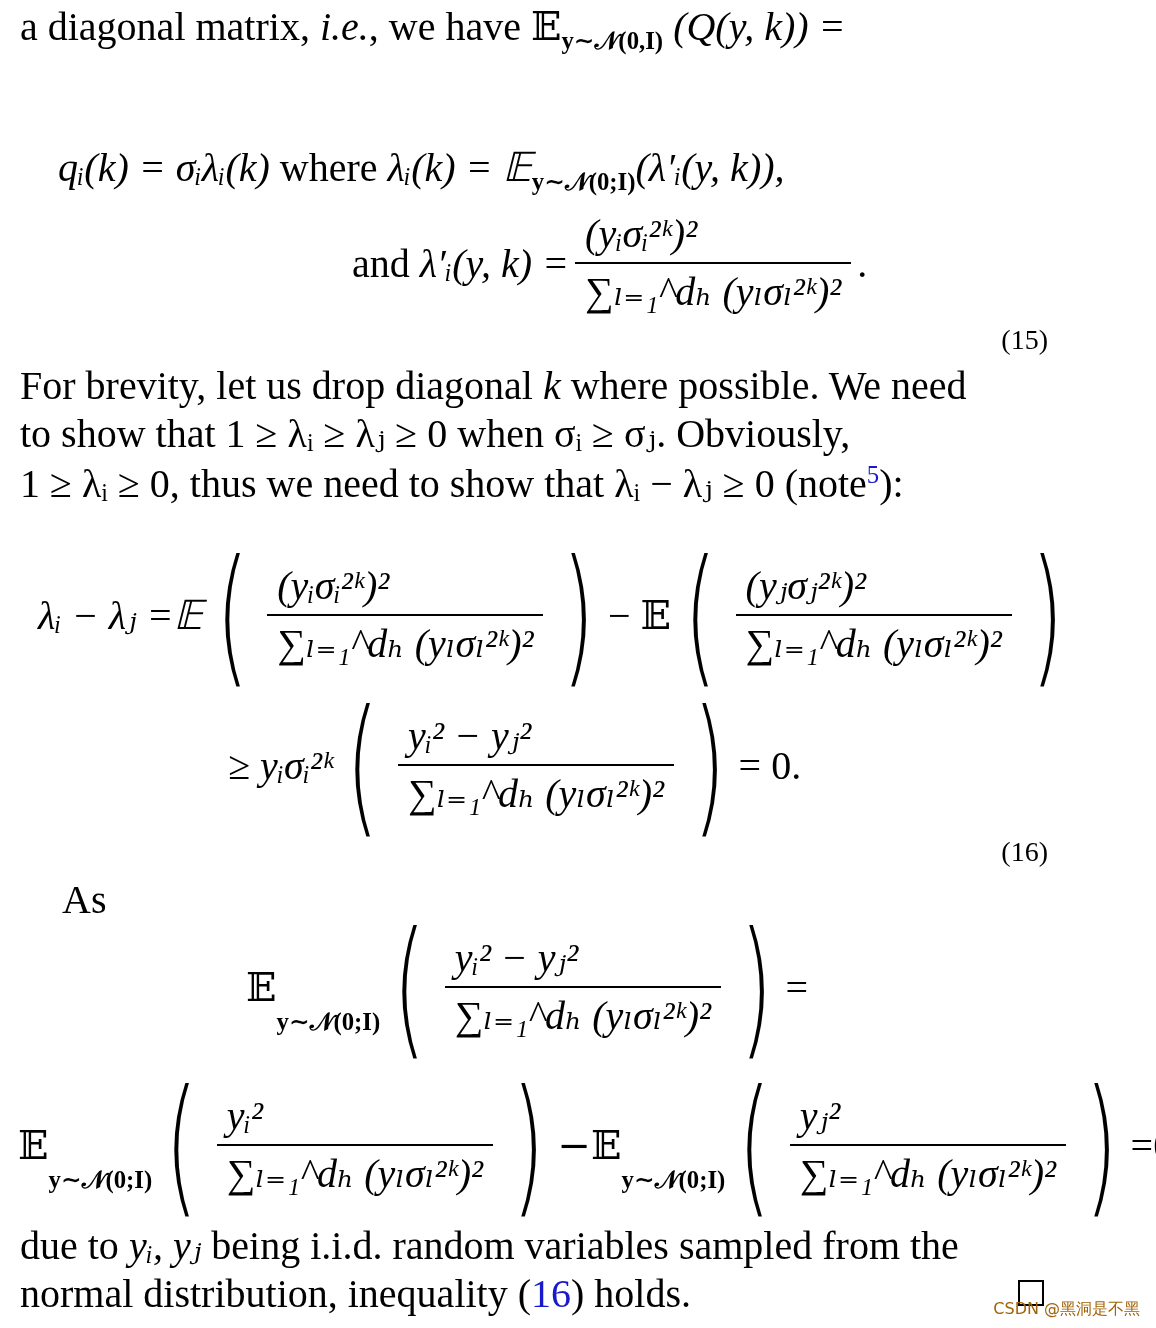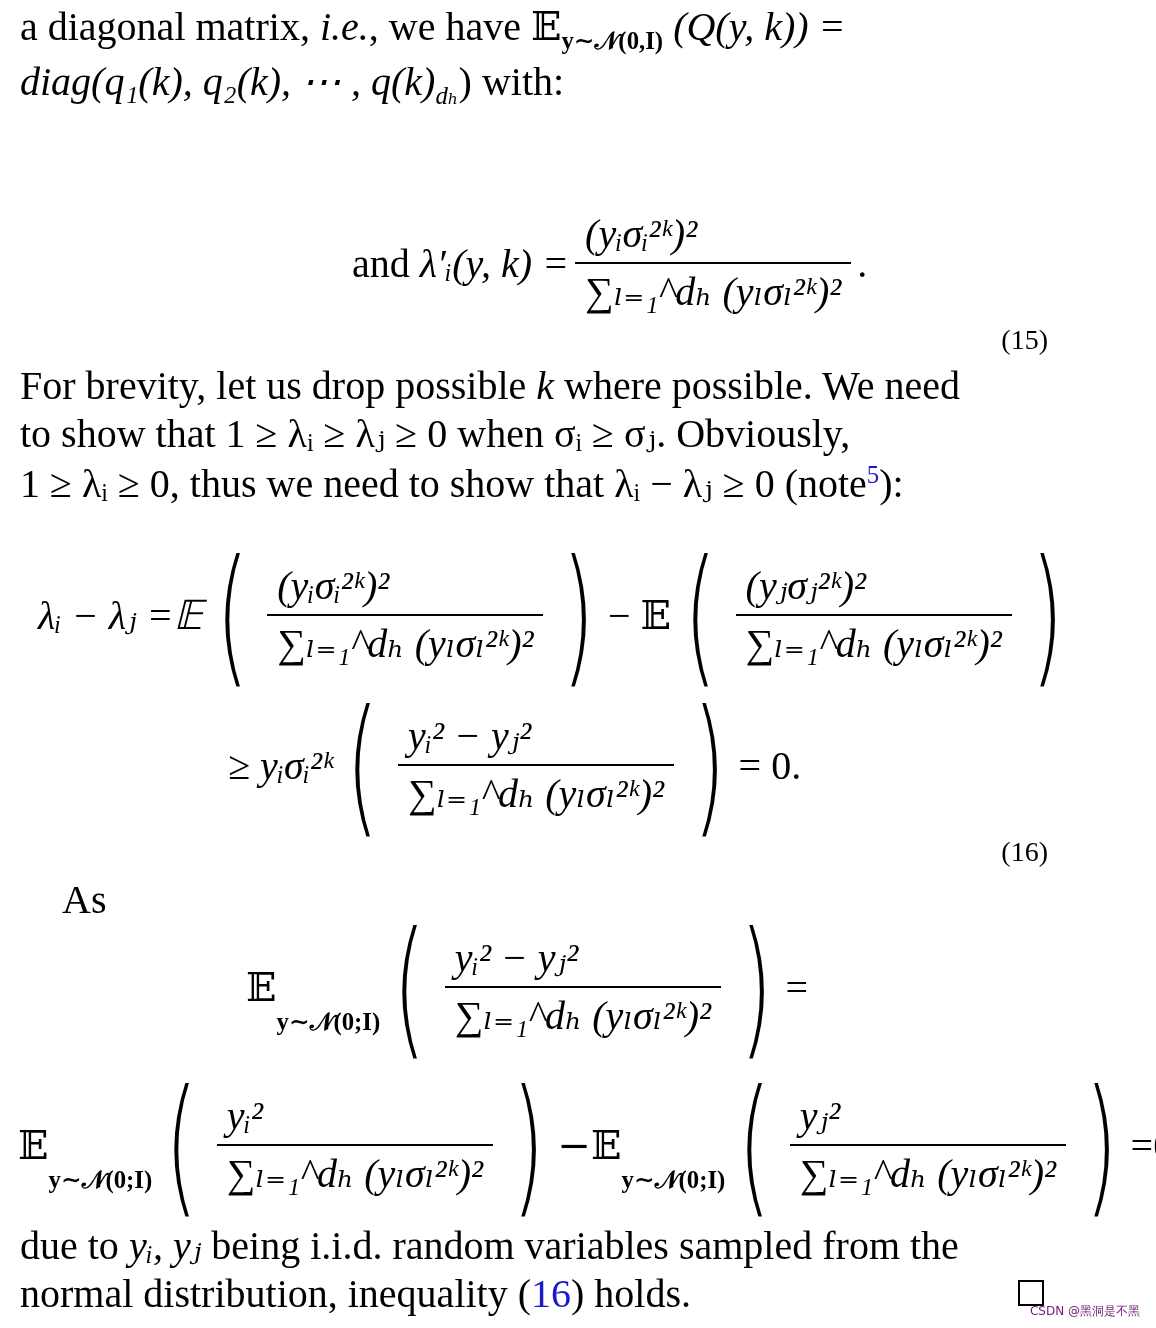--- a/index.html
+++ b/index.html
@@ -15,52 +15,53 @@
   .bb { font-family: "DejaVu Serif", serif; font-style: normal; }
   sub, sup { font-size: 0.62em; line-height: 0; }
   .link { color: #1a1acc; }
   .eqnum { position: absolute; right: 108px; font-size: 28px; line-height: 48px; }
   .math { position: absolute; font-size: 40px; white-space: nowrap; display: flex; align-items: center; }
   .frac { display: inline-flex; flex-direction: column; align-items: flex-start; vertical-align: middle; margin: 0 6px; }
   .frac .num { padding: 0 10px 2px; line-height: 52px; }
   .frac .bar { width: 100%; height: 2px; background: #000; }
   .frac .den { padding: 2px 10px 0; line-height: 52px; }
   .bigparen { font-size: 150px; font-weight: 100; line-height: 1; transform: scaleX(0.55); display: inline-block; font-family: "DejaVu Sans", sans-serif; }
-  .watermark { position: absolute; right: 16px; bottom: 8px; font-family: "DejaVu Sans", sans-serif; font-size: 12px; color: #701a75; }
+  .watermark { position: absolute; right: 16px; bottom: 8px; font-family: "DejaVu Sans", sans-serif; font-size: 16px; color: #a16207; }
   .qed { position: absolute; left: 1018px; top: 1280px; width: 26px; height: 26px; border: 2px solid #000; box-sizing: border-box; }
 </style>
 </head>
 <body>
 
 <div class="page">
 
   <div class="line" style="top:2px;">
     <span>a diagonal matrix,</span>
     <span class="it">i.e.</span><span>, we have</span>
     <span class="bb">𝔼</span><sub class="bf">y∼𝒩(0,I)</sub>
     <span class="it">(Q(y, k)) =</span>
   </div>
-  <div class="line" style="top:58px;">
-    <span class="it">diag(q₁(k), q₂(k), ⋯ , q(k)</span><sub class="it">dₕ</sub><span>)</span>
-    <span>with:</span>
+
+  <div class="line" style="left:58px; top:144px;">
+    <span class="it">qᵢ(k) = σᵢλᵢ(k)</span>
+    <span>where</span>
+    <span class="it">λᵢ(k) = 𝔼</span><sub class="bf">y∼𝒩(0;I)</sub><span class="it">(λ′ᵢ(y, k)),</span>
   </div>
-
   <div class="math" style="left:352px; top:208px;">
     <span>and</span>&nbsp;
     <span class="it">λ′ᵢ(y, k) =</span>
     <span class="frac">
       <span class="num it">(yᵢσᵢ²ᵏ)²</span>
       <span class="bar"></span>
       <span class="den it">∑ₗ₌₁^dₕ (yₗσₗ²ᵏ)²</span>
     </span><span>.</span>
   </div>
   <div class="eqnum" style="top:316px;">(15)</div>
 
   <div class="line" style="top:362px;">
-    <span>For brevity, let us drop possible</span>
+    <span>For brevity, let us drop diagonal</span>
     <span class="it">k</span>
     <span>where possible. We need</span>
   </div>
   <div class="line" style="top:410px;">
     <span>to show that 1 ≥ λᵢ ≥ λⱼ ≥ 0 when σᵢ ≥ σⱼ. Obviously,</span>
   </div>
   <div class="line" style="top:460px;">
     <span>1 ≥ λᵢ ≥ 0, thus we need to show that λᵢ − λⱼ ≥ 0 (note</span><sup class="link">5</sup><span>):</span>
   </div>
 

